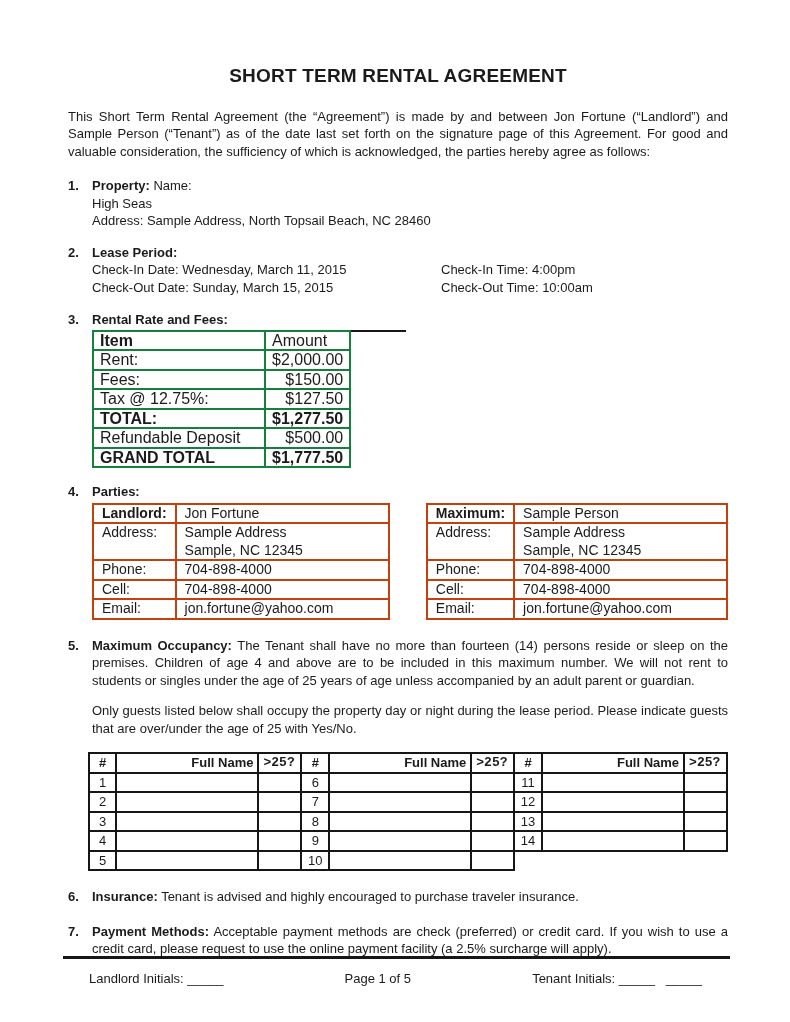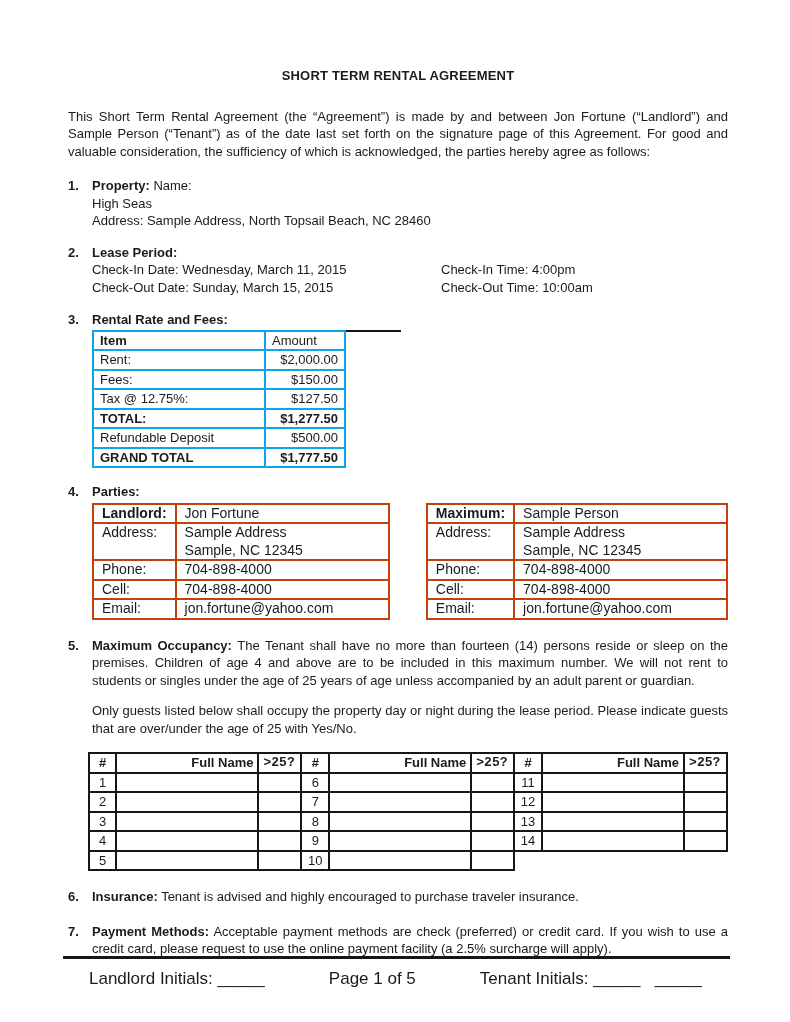--- a/index.html
+++ b/index.html
@@ -5,21 +5,21 @@
   * { margin:0; padding:0; box-sizing:border-box; }
   html, body { background:#ffffff; }
   body {
     width:790px; height:1022px; position:relative;
     font-family:"Liberation Sans", sans-serif;
     font-size:13px; line-height:17.5px; color:#1b1b1b;
     overflow:hidden;
   }
   .page { position:absolute; inset:0; padding:67px 62px 0 68px; }
 
-  .doc-title { text-align:center; font-weight:bold; font-size:13px; letter-spacing:.2px; }
+  .doc-title { text-align:center; font-weight:bold; font-size:19px; letter-spacing:.2px; }
 
   .intro { margin-top:23px; text-align:justify; }
 
   .item { display:flex; }
   .num { width:24px; flex-shrink:0; font-weight:bold; }
   .body { flex:1; min-width:0; }
   b { font-weight:bold; }
 
   .sec1 { margin-top:17px; }
   .sec2 { margin-top:14px; }
@@ -29,21 +29,21 @@
   .sec6 { margin-top:17px; }
   .sec7 { margin-top:17px; }
 
   .two-col { display:flex; }
   .two-col .left { width:349px; flex-shrink:0; }
 
   
   .fee-wrap { position:relative; margin-top:1px; width:max-content; }
   .fee-ext { position:absolute; left:100%; top:0; width:55px; border-top:2px solid #161616; }
   table.fee { border-collapse:collapse; }
-  table.fee th, table.fee td { border:2px solid #0ea5e9; height:16px; padding:0 6px; font-size:13px; }
+  table.fee th, table.fee td { border:2px solid #15803d; height:16px; padding:0 6px; font-size:16px; }
   table.fee .c-item { width:172px; text-align:left; }
   table.fee .c-amt  { width:80px; text-align:right; }
   table.fee thead .c-item { font-weight:bold; }
   table.fee thead .c-amt  { font-weight:normal; text-align:left; }
   table.fee tr.bold td { font-weight:bold; }
 
   
   .parties-row { display:flex; gap:36px; margin-top:2px; }
   table.party { border-collapse:collapse; }
   table.party td { border:2px solid #c2410c; padding:0 8px; height:17px; font-size:14px; vertical-align:top; }
@@ -55,21 +55,21 @@
   table.guests { border-collapse:collapse; margin-top:15px; margin-left:-4px; }
   table.guests th, table.guests td { border:2px solid #161616; height:15px; padding:0 4px; font-size:13px; }
   table.guests th { font-weight:bold; }
   table.guests .c-n   { width:28px;  text-align:center; }
   table.guests .c-fn  { width:148px; text-align:right; }
   table.guests .c-y25 { width:43px;  text-align:left;font-family:Liberation Mono, monospace; }
   table.guests td.ghost { border:none; background:transparent; }
 
   
   .footer { position:absolute; left:63px; right:60px; top:956px; border-top:3px solid #161616; }
-  .footer-row { display:flex; justify-content:space-between; padding:11px 28px 0 26px; font-size:17px; }
+  .footer-row { display:flex; justify-content:space-between; padding:11px 28px 0 26px; font-size:13px; }
   .footer-row span { white-space:pre; }
 </style>
 </head>
 <body>
 
 <div class="page">
 
   <div class="doc-title">SHORT TERM RENTAL AGREEMENT</div>
 
   <p class="intro">This Short Term Rental Agreement (the “Agreement”) is made by and between Jon Fortune (“Landlord”) and Sample Person (“Tenant”) as of the date last set forth on the signature page of this Agreement. For good and valuable consideration, the sufficiency of which is acknowledged, the parties hereby agree as follows:</p>

